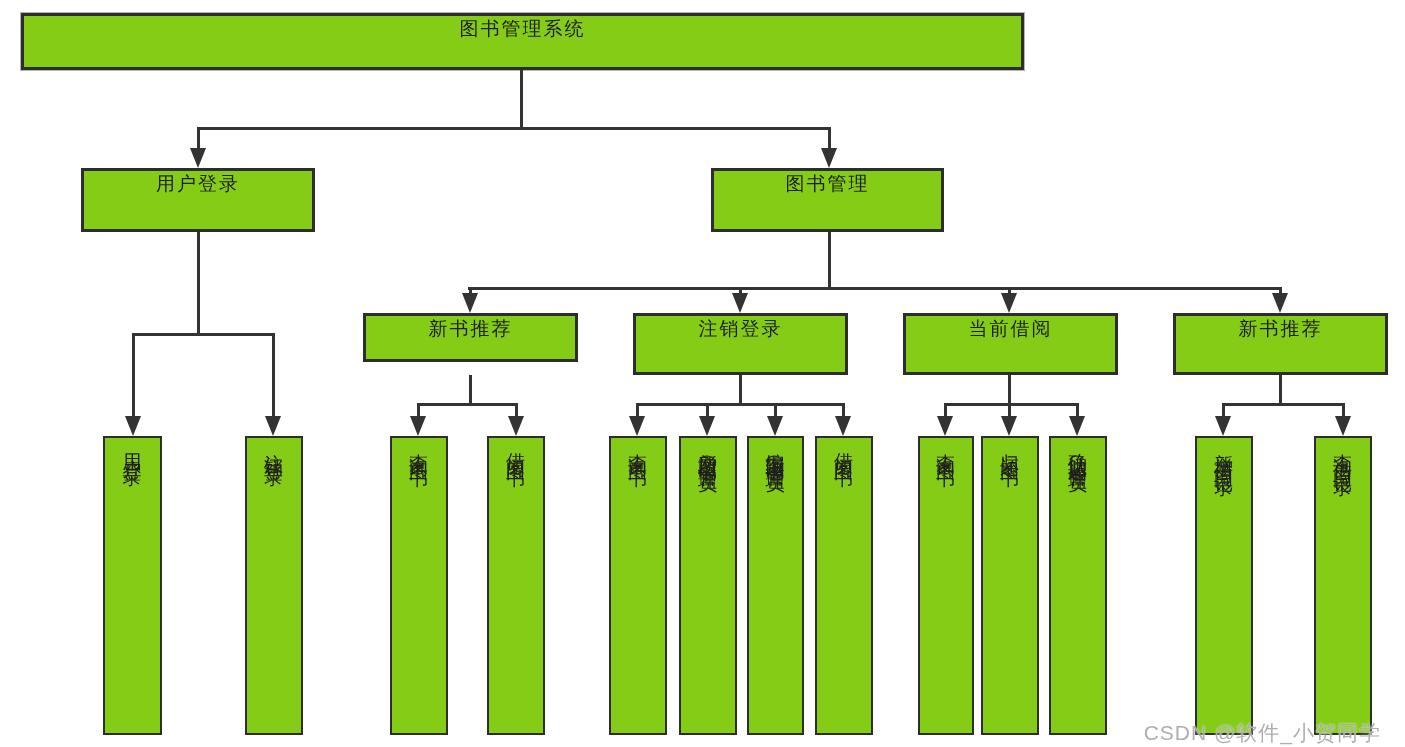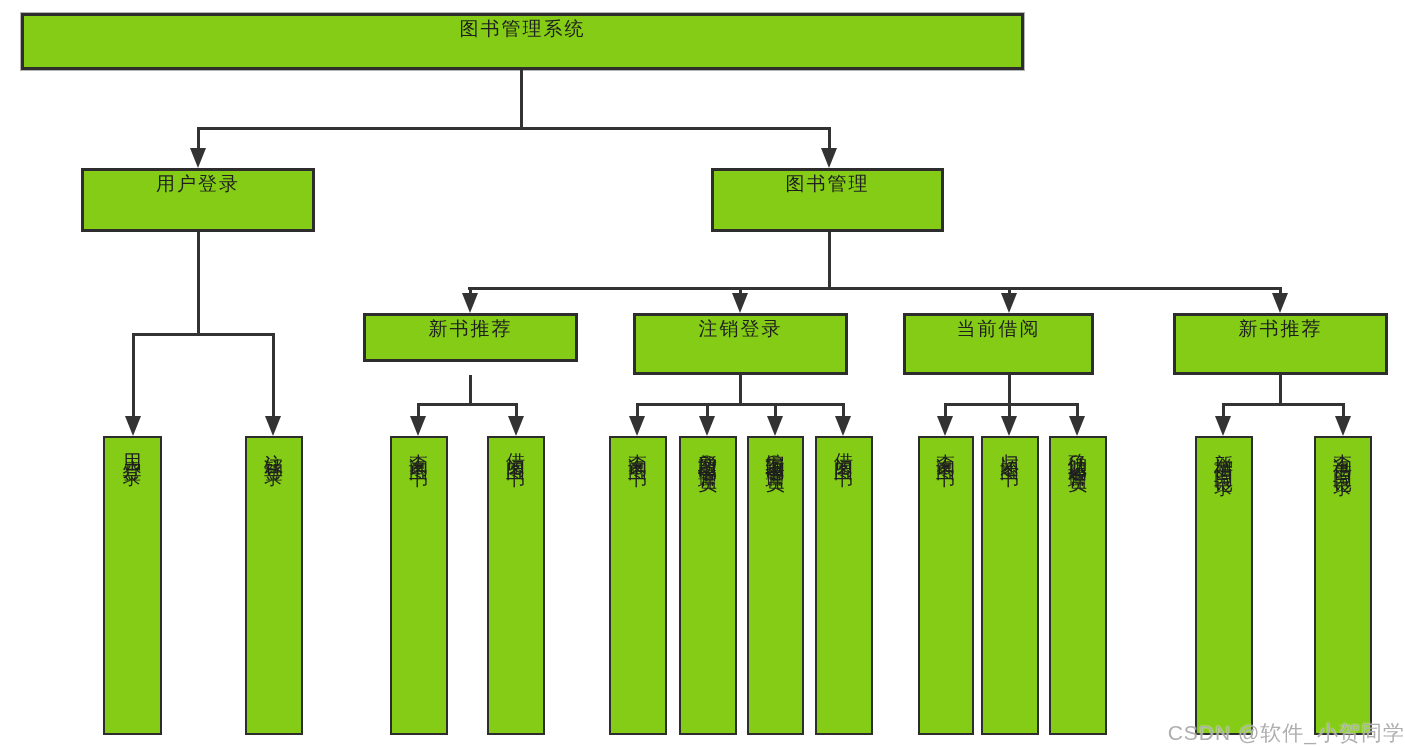--- a/index.html
+++ b/index.html
@@ -52,21 +52,21 @@
     position: absolute;
     width: 0; height: 0;
     border-left: 8px solid transparent;
     border-right: 8px solid transparent;
     border-top: 20px solid #333333;
   }
   
   .watermark {
     position: absolute;
     top: 719px;
-    right: 0;
+    right: 24px;
     font-size: 21px;
     color: rgba(170,170,170,0.95);
     text-shadow: 0 0 2px rgba(255,255,255,.9);
     letter-spacing: 1px;
     z-index: 10;
     white-space: nowrap;
   }
 </style>
 </head>
 <body>
@@ -108,21 +108,21 @@
   <div class="arrow" style="left:1001px; top:293px;"></div>
   <div class="vline" style="left:1279px; top:287px; height:9px;"></div>
   <div class="arrow" style="left:1272px; top:293px;"></div>
 
   <div class="box hbox" style="left:363px; top:313px; width:215px; height:49px;">
     <span class="lbl">新书推荐</span>
   </div>
   <div class="box hbox" style="left:633px; top:313px; width:215px; height:62px;">
     <span class="lbl">注销登录</span>
   </div>
-  <div class="box hbox" style="left:903px; top:313px; width:191px; height:62px;">
+  <div class="box hbox" style="left:903px; top:313px; width:215px; height:62px;">
     <span class="lbl">当前借阅</span>
   </div>
   <div class="box hbox" style="left:1173px; top:313px; width:215px; height:62px;">
     <span class="lbl">新书推荐</span>
   </div>
 
   <div class="vline" style="left:469px; top:375px; height:31px;"></div>
   <div class="hline" style="left:417px; top:403px; width:101px;"></div>
   <div class="vline" style="left:417px; top:403px; height:14px;"></div>
   <div class="arrow" style="left:410px; top:416px;"></div>

